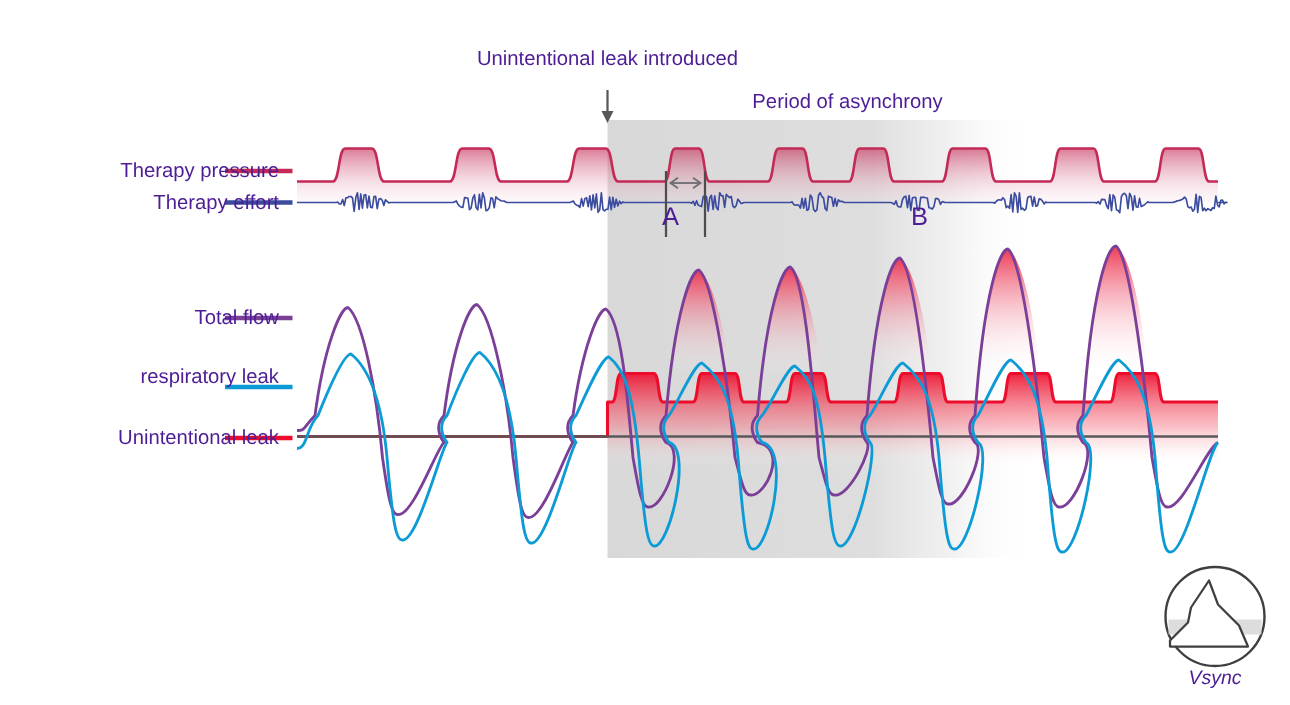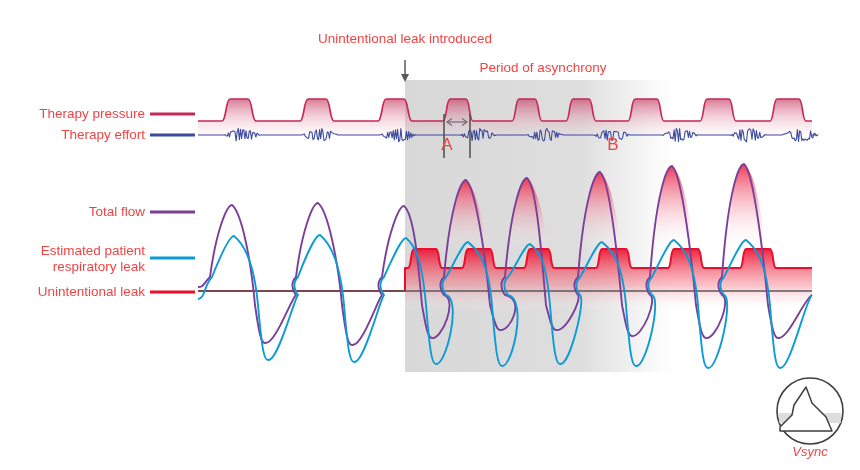--- a/index.html
+++ b/index.html
@@ -1,25 +1,25 @@
 <!DOCTYPE html>
 <html><head>
 <meta charset="utf-8">
 <style>
   html,body{margin:0;padding:0;background:#ffffff;}
   body{width:860px;height:470px;position:relative;overflow:hidden;
        font-family:"Liberation Sans",sans-serif;color:#231f20;}
   #stage{position:absolute;left:0;top:0;width:860px;height:470px;}
   svg#fig{position:absolute;left:0;top:0;width:860px;height:470px;}
-  .lbl{position:absolute;font-size:13.5px;color:#ef4444;white-space:nowrap;
+  .lbl{position:absolute;font-size:13.5px;color:#4c1d95;white-space:nowrap;
        line-height:1.18;}
-  .lbl.r{text-align:right;}
+  .lbl.r{text-align:right;padding-left:41px;}
   .lbl.c{text-align:center;}
   #t-leak{left:260px;top:31px;width:290px;}
-  #t-async{left:398px;top:60px;width:290px;}
+  #t-async{left:420px;top:60px;width:290px;}
   #lg-pressure{left:0px;top:106px;width:145px;}
   #lg-effort{left:0px;top:127px;width:145px;}
   #lg-total{left:0px;top:204px;width:145px;}
   #lg-estimated{left:0px;top:243px;width:145px;}
   #lg-leakline{left:0px;top:284px;width:145px;}
   #mark-a{left:434px;top:135px;width:26px;font-size:17px;}
   #mark-b{left:600px;top:135px;width:26px;font-size:17px;}
   #vsync-cap{left:760px;top:444px;width:100px;font-size:13px;font-style:italic;}
 </style>
 </head>
@@ -108,21 +108,20 @@
       </g>
   </svg>
 
   <div class="lbl c" id="t-leak">Unintentional leak introduced</div>
   <div class="lbl c" id="t-async">Period of asynchrony</div>
 
   <div class="lbl r" id="lg-pressure">Therapy pressure</div>
   <div class="lbl r" id="lg-effort">Therapy effort</div>
   <div class="lbl r" id="lg-total">Total flow</div>
   <div class="lbl r" id="lg-estimated">
-    <div>Estimated patient</div>
     <div>respiratory leak</div>
   </div>
   <div class="lbl r" id="lg-leakline">Unintentional leak</div>
 
   <div class="lbl c" id="mark-a">A</div>
   <div class="lbl c" id="mark-b">B</div>
 
   <div class="lbl c" id="vsync-cap">Vsync</div>
 </div>
 

